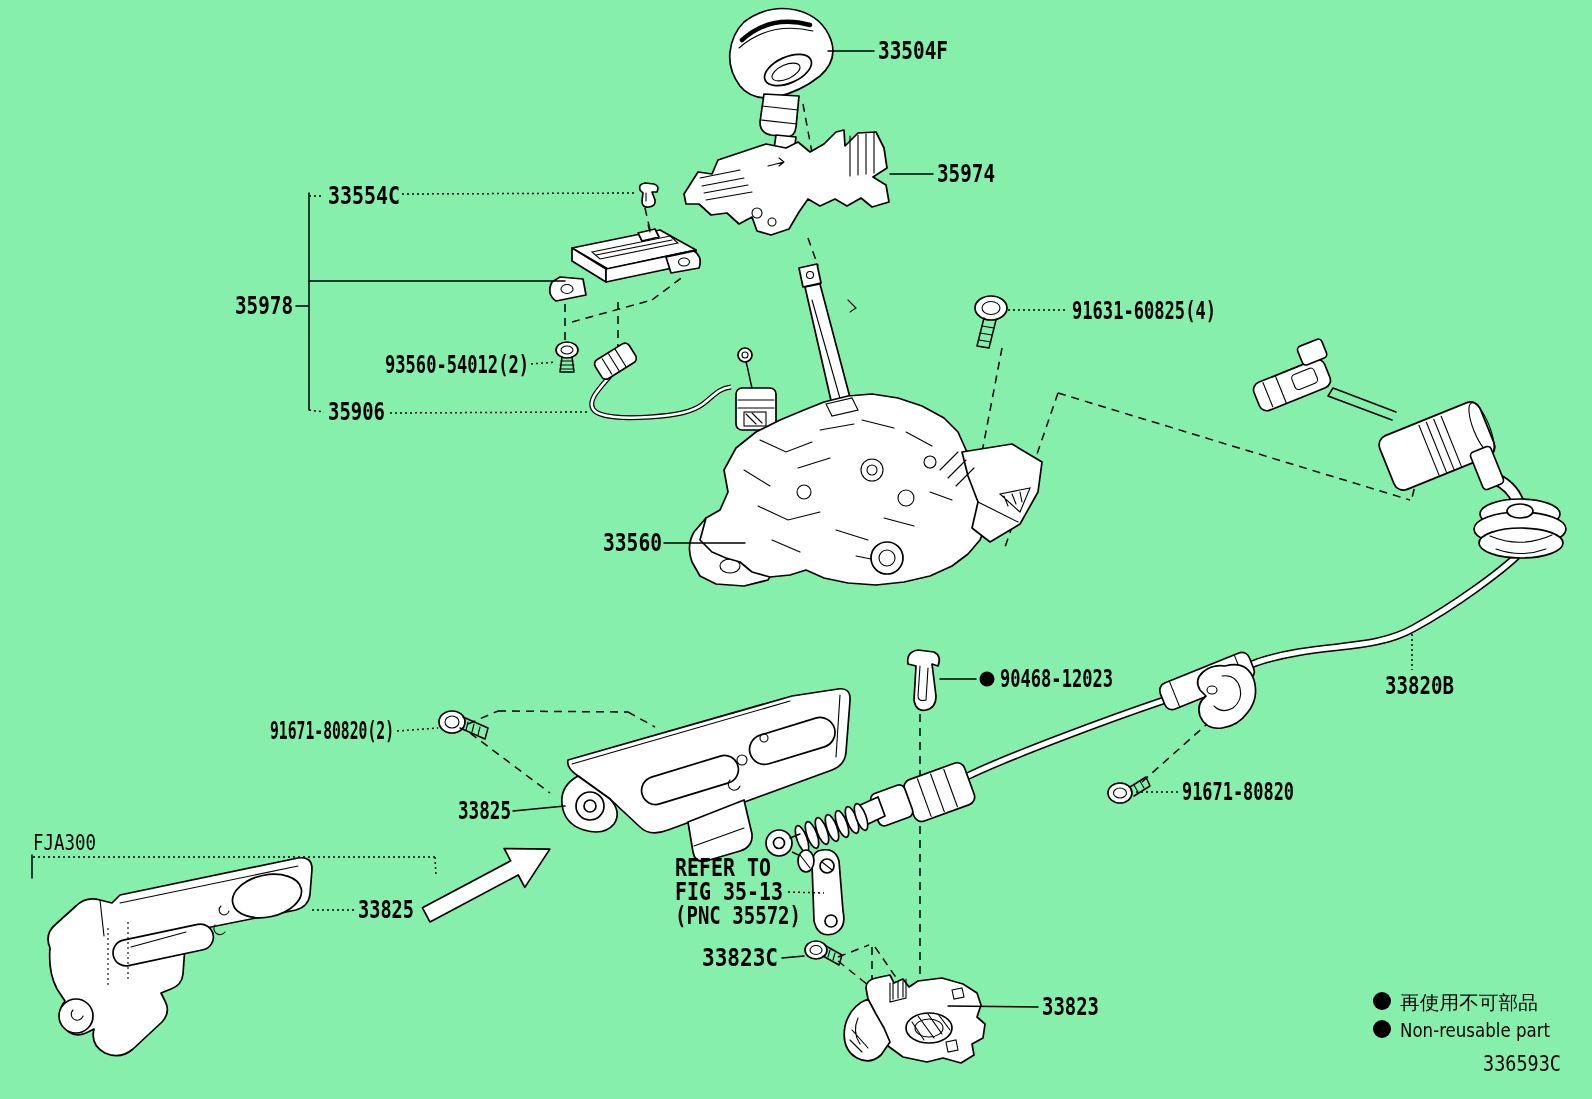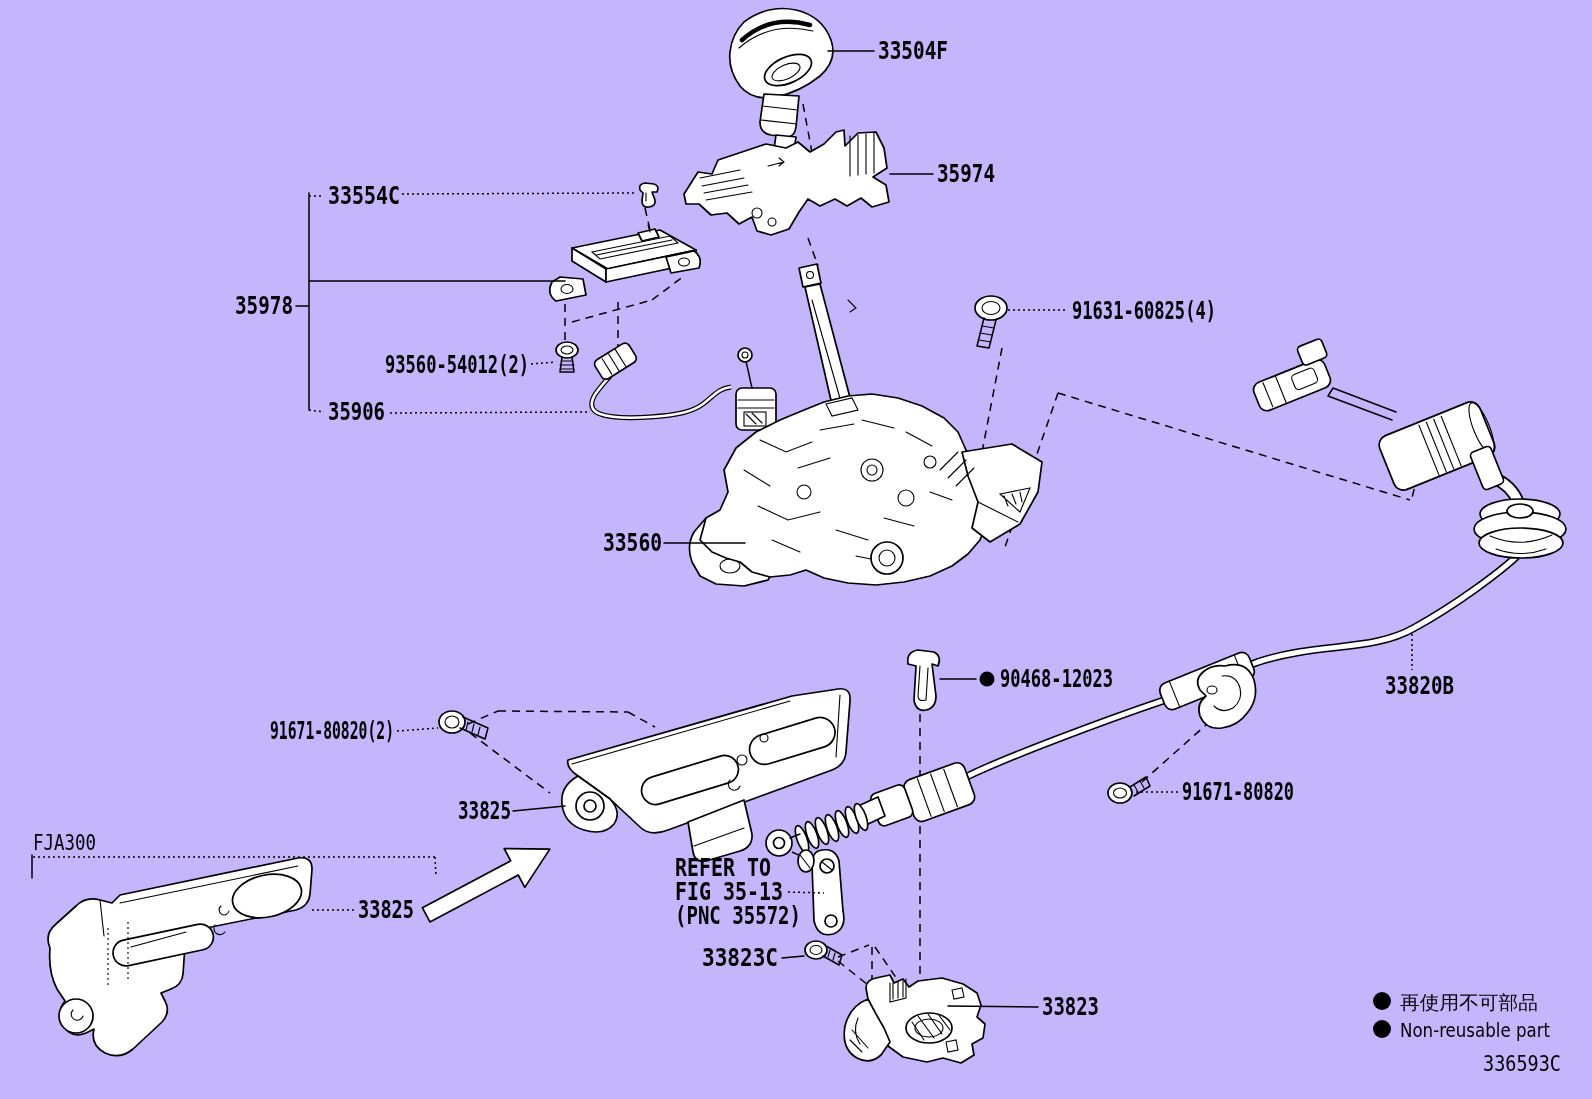--- a/index.html
+++ b/index.html
@@ -1,16 +1,16 @@
 <!DOCTYPE html>
 <html><head>
 <meta charset="utf-8">
 <style>
   html,body{margin:0;padding:0;background:#fff;}
-  .stage{position:relative;width:1592px;height:1099px;background:#c4b5fd;overflow:hidden;}
+  .stage{position:relative;width:1592px;height:1099px;background:#86efac;overflow:hidden;}
   svg{display:block;}
   
   .ol{fill:#fff;stroke:#000;stroke-width:1.7;stroke-linejoin:round;stroke-linecap:round;}
   .ln{fill:none;stroke:#000;stroke-width:1.5;stroke-linecap:round;stroke-linejoin:round;}
   .thin{fill:none;stroke:#000;stroke-width:1.1;stroke-linecap:round;}
   .dash{fill:none;stroke:#000;stroke-width:1.5;stroke-dasharray:8 6;}
   .dot{fill:none;stroke:#000;stroke-width:1.5;stroke-dasharray:2 3;}
   .dotv{fill:none;stroke:#000;stroke-width:1.1;stroke-dasharray:2 3;}
   .cable-u{fill:none;stroke:#000;stroke-width:8;}
   .cable-o{fill:none;stroke:#fff;stroke-width:5;}

